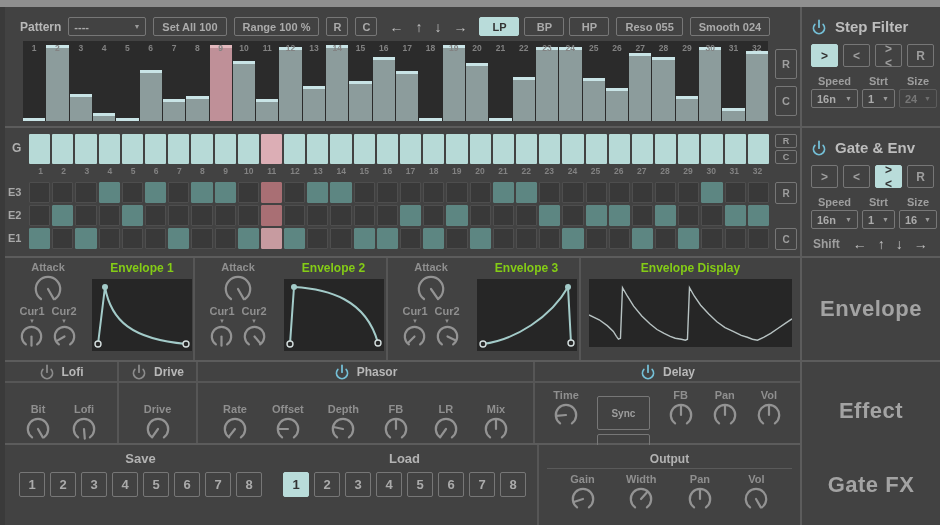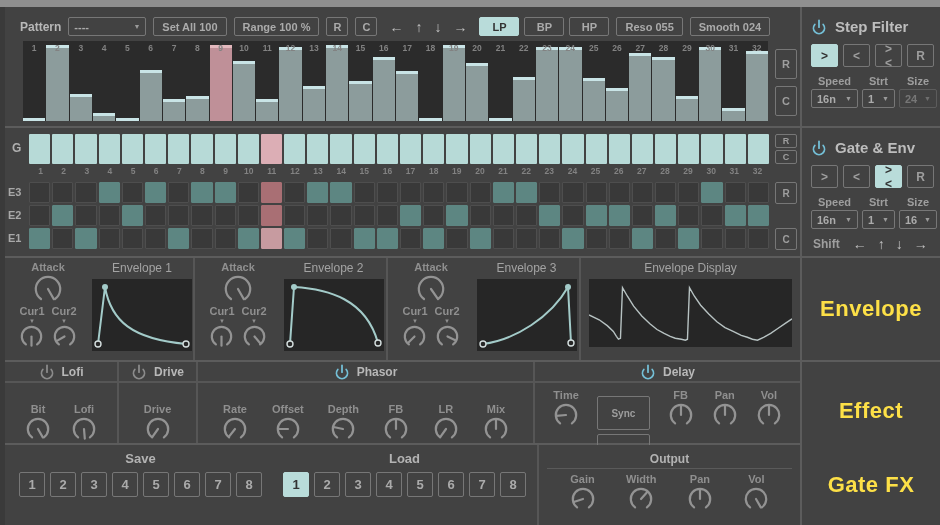--- a/index.html
+++ b/index.html
@@ -72,21 +72,21 @@
   .ecell.cur { background:#a96f74; border-color:#a96f74; }
   .ecell.on.cur { background:#c79ba0; border-color:#c79ba0; }
 
   
   #sec-env { left:5px; top:258px; width:795px; height:102px; display:flex; }
   .env-panel { display:flex; }
   .vsep { width:2px; background:#565656; }
   .env-left { width:86px; padding-top:3px; display:flex; flex-direction:column; align-items:center; }
   .cur-row { display:flex; gap:7px; margin-top:1px; }
   .env-right { flex:1; padding-top:3px; display:flex; flex-direction:column; align-items:center; }
-  .env-title { font-size:12px; font-weight:normal; color:#a3a3a3; height:16px; }
+  .env-title { font-size:12px; font-weight:bold; color:#84cc16; height:16px; }
   .env-box { width:100px; height:72px; background:#262626; margin-top:2px; }
   .env-disp { flex:1; display:flex; flex-direction:column; align-items:center; padding-top:3px; }
   .disp-box { width:203px; height:68px; background:#262626; margin-top:2px; }
 
   
   #sec-fx { left:5px; top:362px; width:795px; height:81px; display:flex; }
   .fx-sec { border-right:2px solid #565656; }
   .fx-sec:last-child { border-right:none; }
   .fx-head { height:21px; border-bottom:2px solid #565656; display:flex; align-items:center; justify-content:center;
              gap:7px; color:#b8b8b8; font-weight:bold; font-size:12px; }
@@ -102,21 +102,21 @@
   .numbtn { width:26px; height:25px; border:1px solid #777; border-radius:2px; color:#ababab; font-weight:bold;
             font-size:13px; display:flex; align-items:center; justify-content:center; background:transparent; font-family:inherit; }
   .numbtn.active { background:#b9dcda; color:#333; border-color:#b9dcda; }
   .out-panel { position:absolute; left:532px; top:0; width:263px; height:100%; border-left:2px solid #565656; }
   .out-head { height:20px; margin:4px 8px 0 8px; border-bottom:1px solid #5a5a5a; display:flex; align-items:center;
               justify-content:center; font-weight:bold; font-size:12px; color:#b3b3b3; }
   .out-panel .knobrow { padding-top:4px; }
 
   
   .big { display:flex; align-items:center; justify-content:center; height:100%;
-         color:#fde047; font-weight:bold; font-size:22px; letter-spacing:.5px; }
+         color:#a3a3a3; font-weight:bold; font-size:22px; letter-spacing:.5px; }
 </style>
 </head>
 <body>
 
 <div id="app">
   <div class="titlebar"></div>
   <div class="vsep-main"></div>
   <div class="hsep" style="top:126px"></div>
   <div class="hsep" style="top:256px"></div>
   <div class="hsep" style="top:360px"></div>

